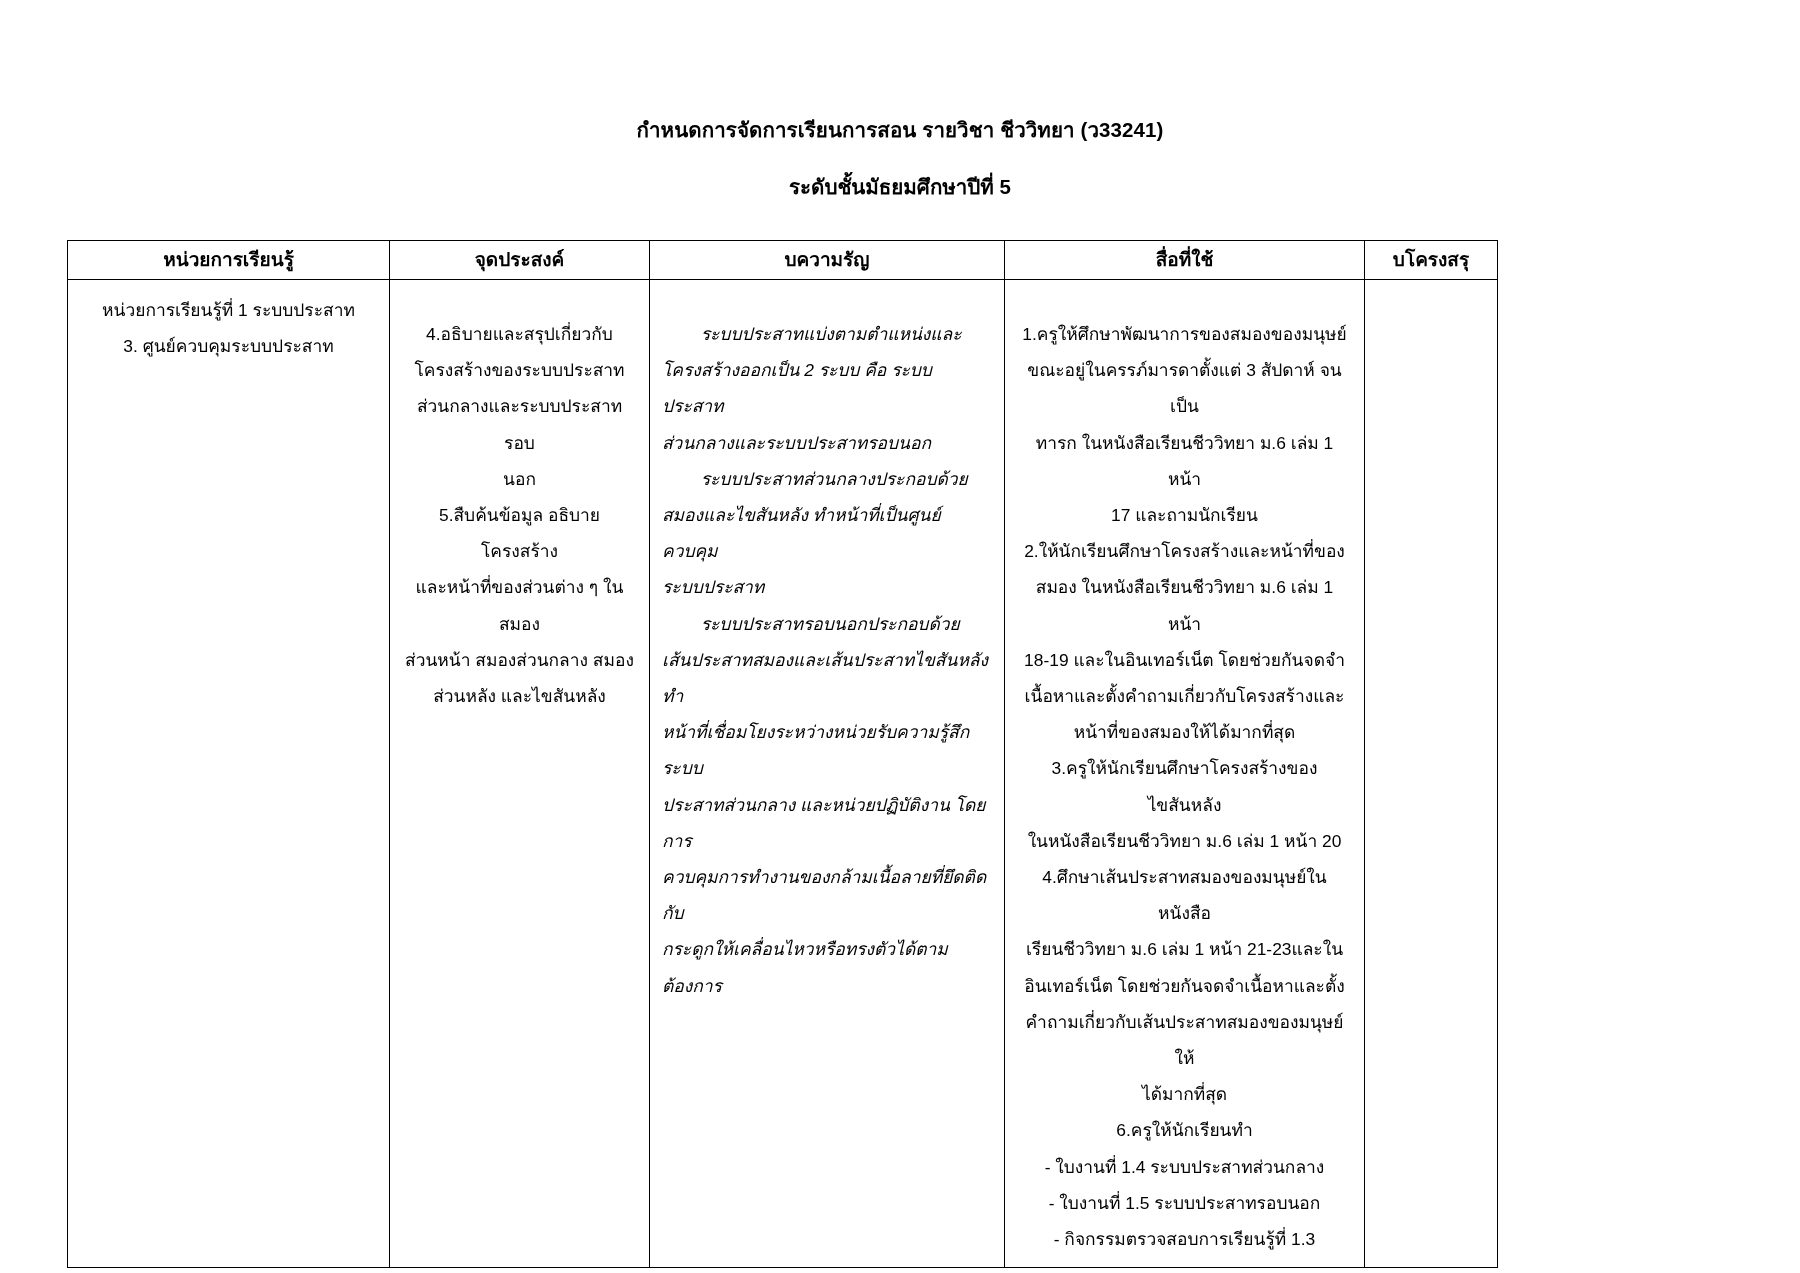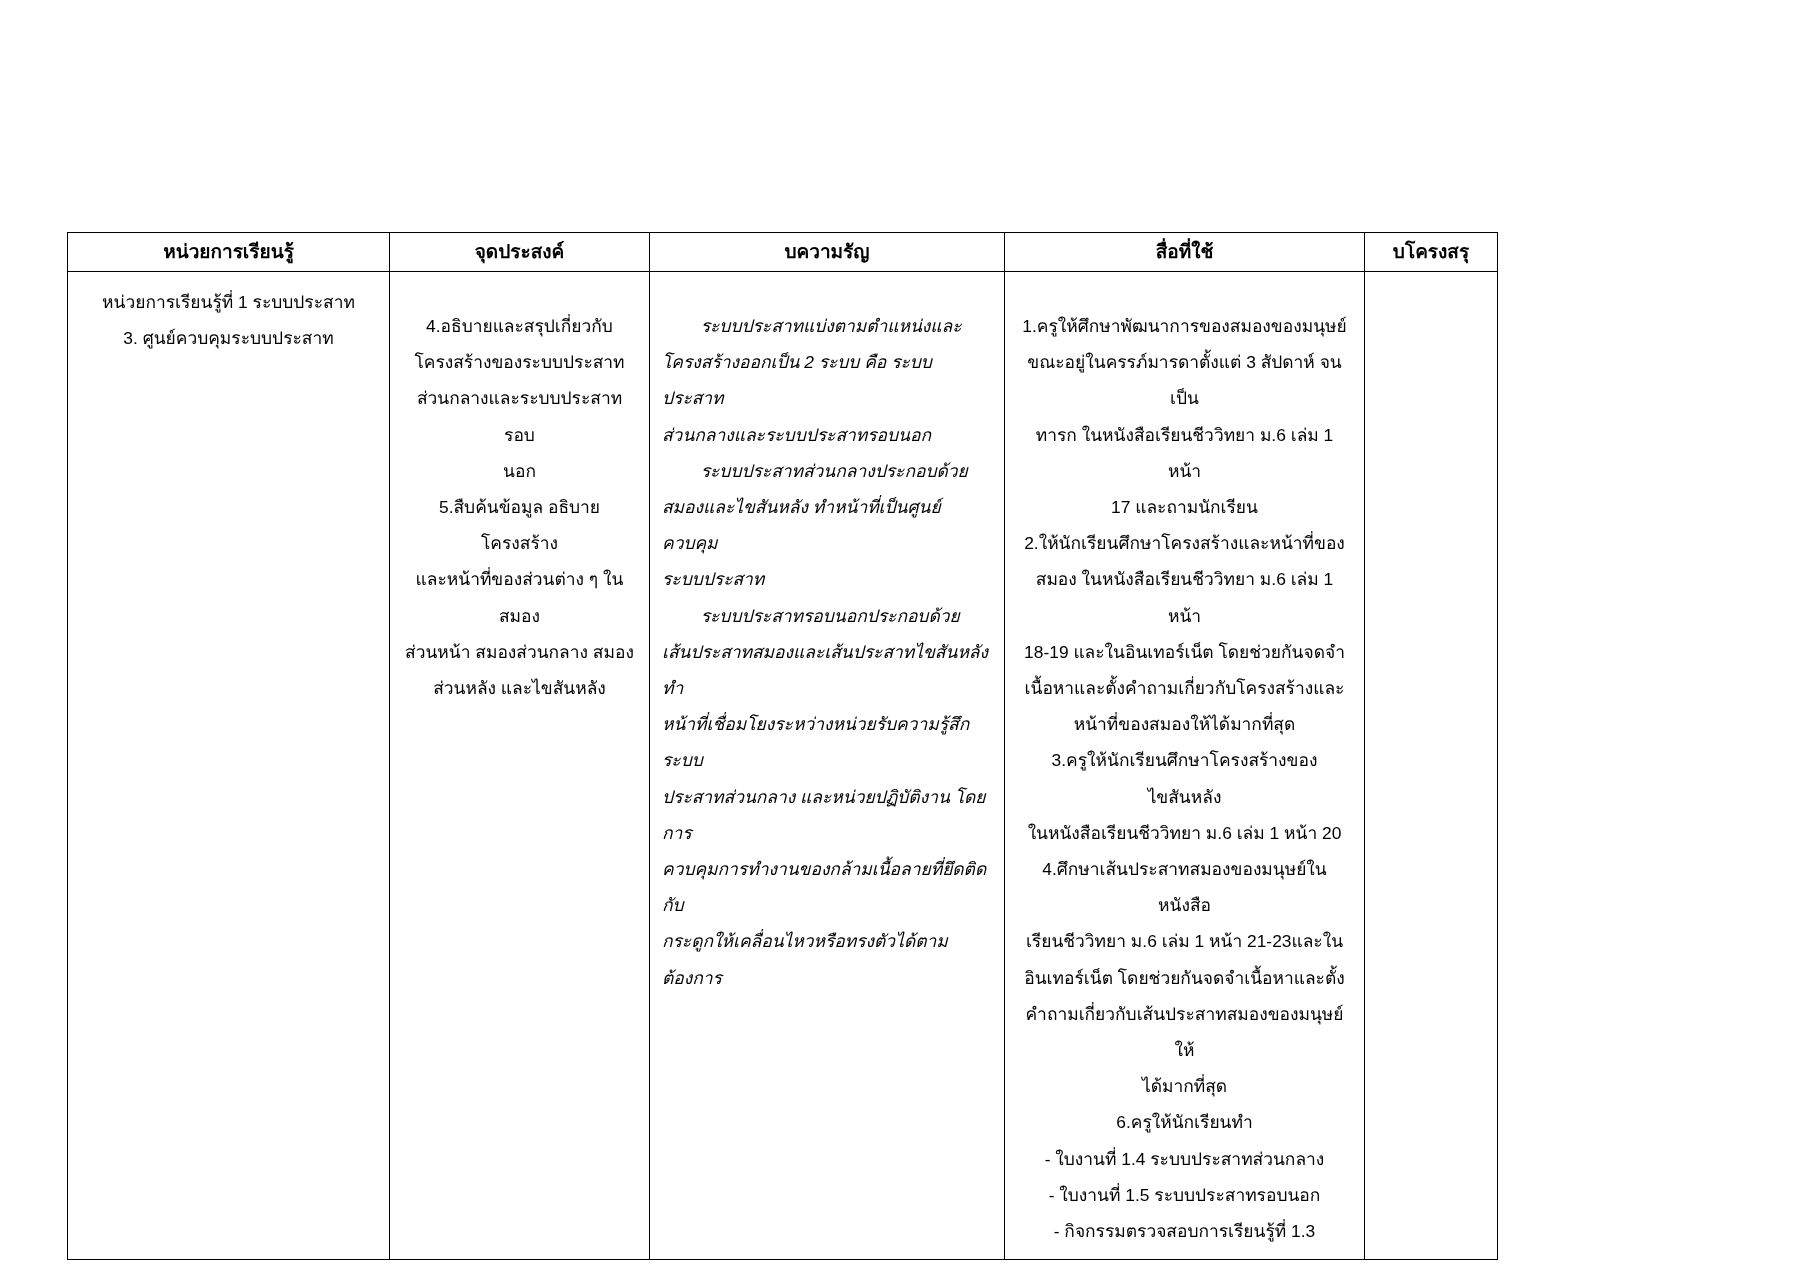--- a/index.html
+++ b/index.html
@@ -42,21 +42,21 @@
     font-size: 20.5px;
     font-weight: 700;
     line-height: 1.2;
     margin: 0;
     padding-top: 32px;
   }
 
   .table-wrap {
     position: absolute;
     left: 67px;
-    top: 232px;
+    top: 240px;
     width: 1430px;
   }
 
   table.plan {
     border-collapse: collapse;
     table-layout: fixed;
     width: 1430px;
     background: #ffffff;
   }
 
@@ -105,20 +105,24 @@
 
   .obj-cell   { padding-top: 36px !important; }
   .core-cell  { padding-top: 36px !important; }
   .media-cell { padding-top: 36px !important; }
 </style>
 </head>
 <body>
 
 <div class="page">
 
+  <div class="doc-header">
+    <h1 class="doc-title">กำหนดการจัดการเรียนการสอน รายวิชา ชีววิทยา (ว33241)</h1>
+    <h2 class="doc-subtitle">ระดับชั้นมัธยมศึกษาปีที่ 5</h2>
+  </div>
 
   <div class="table-wrap">
     <table class="plan">
       <colgroup>
         <col class="c1">
           <col class="c2">
           <col class="c3">
           <col class="c4">
           <col class="c5">
       </colgroup>

